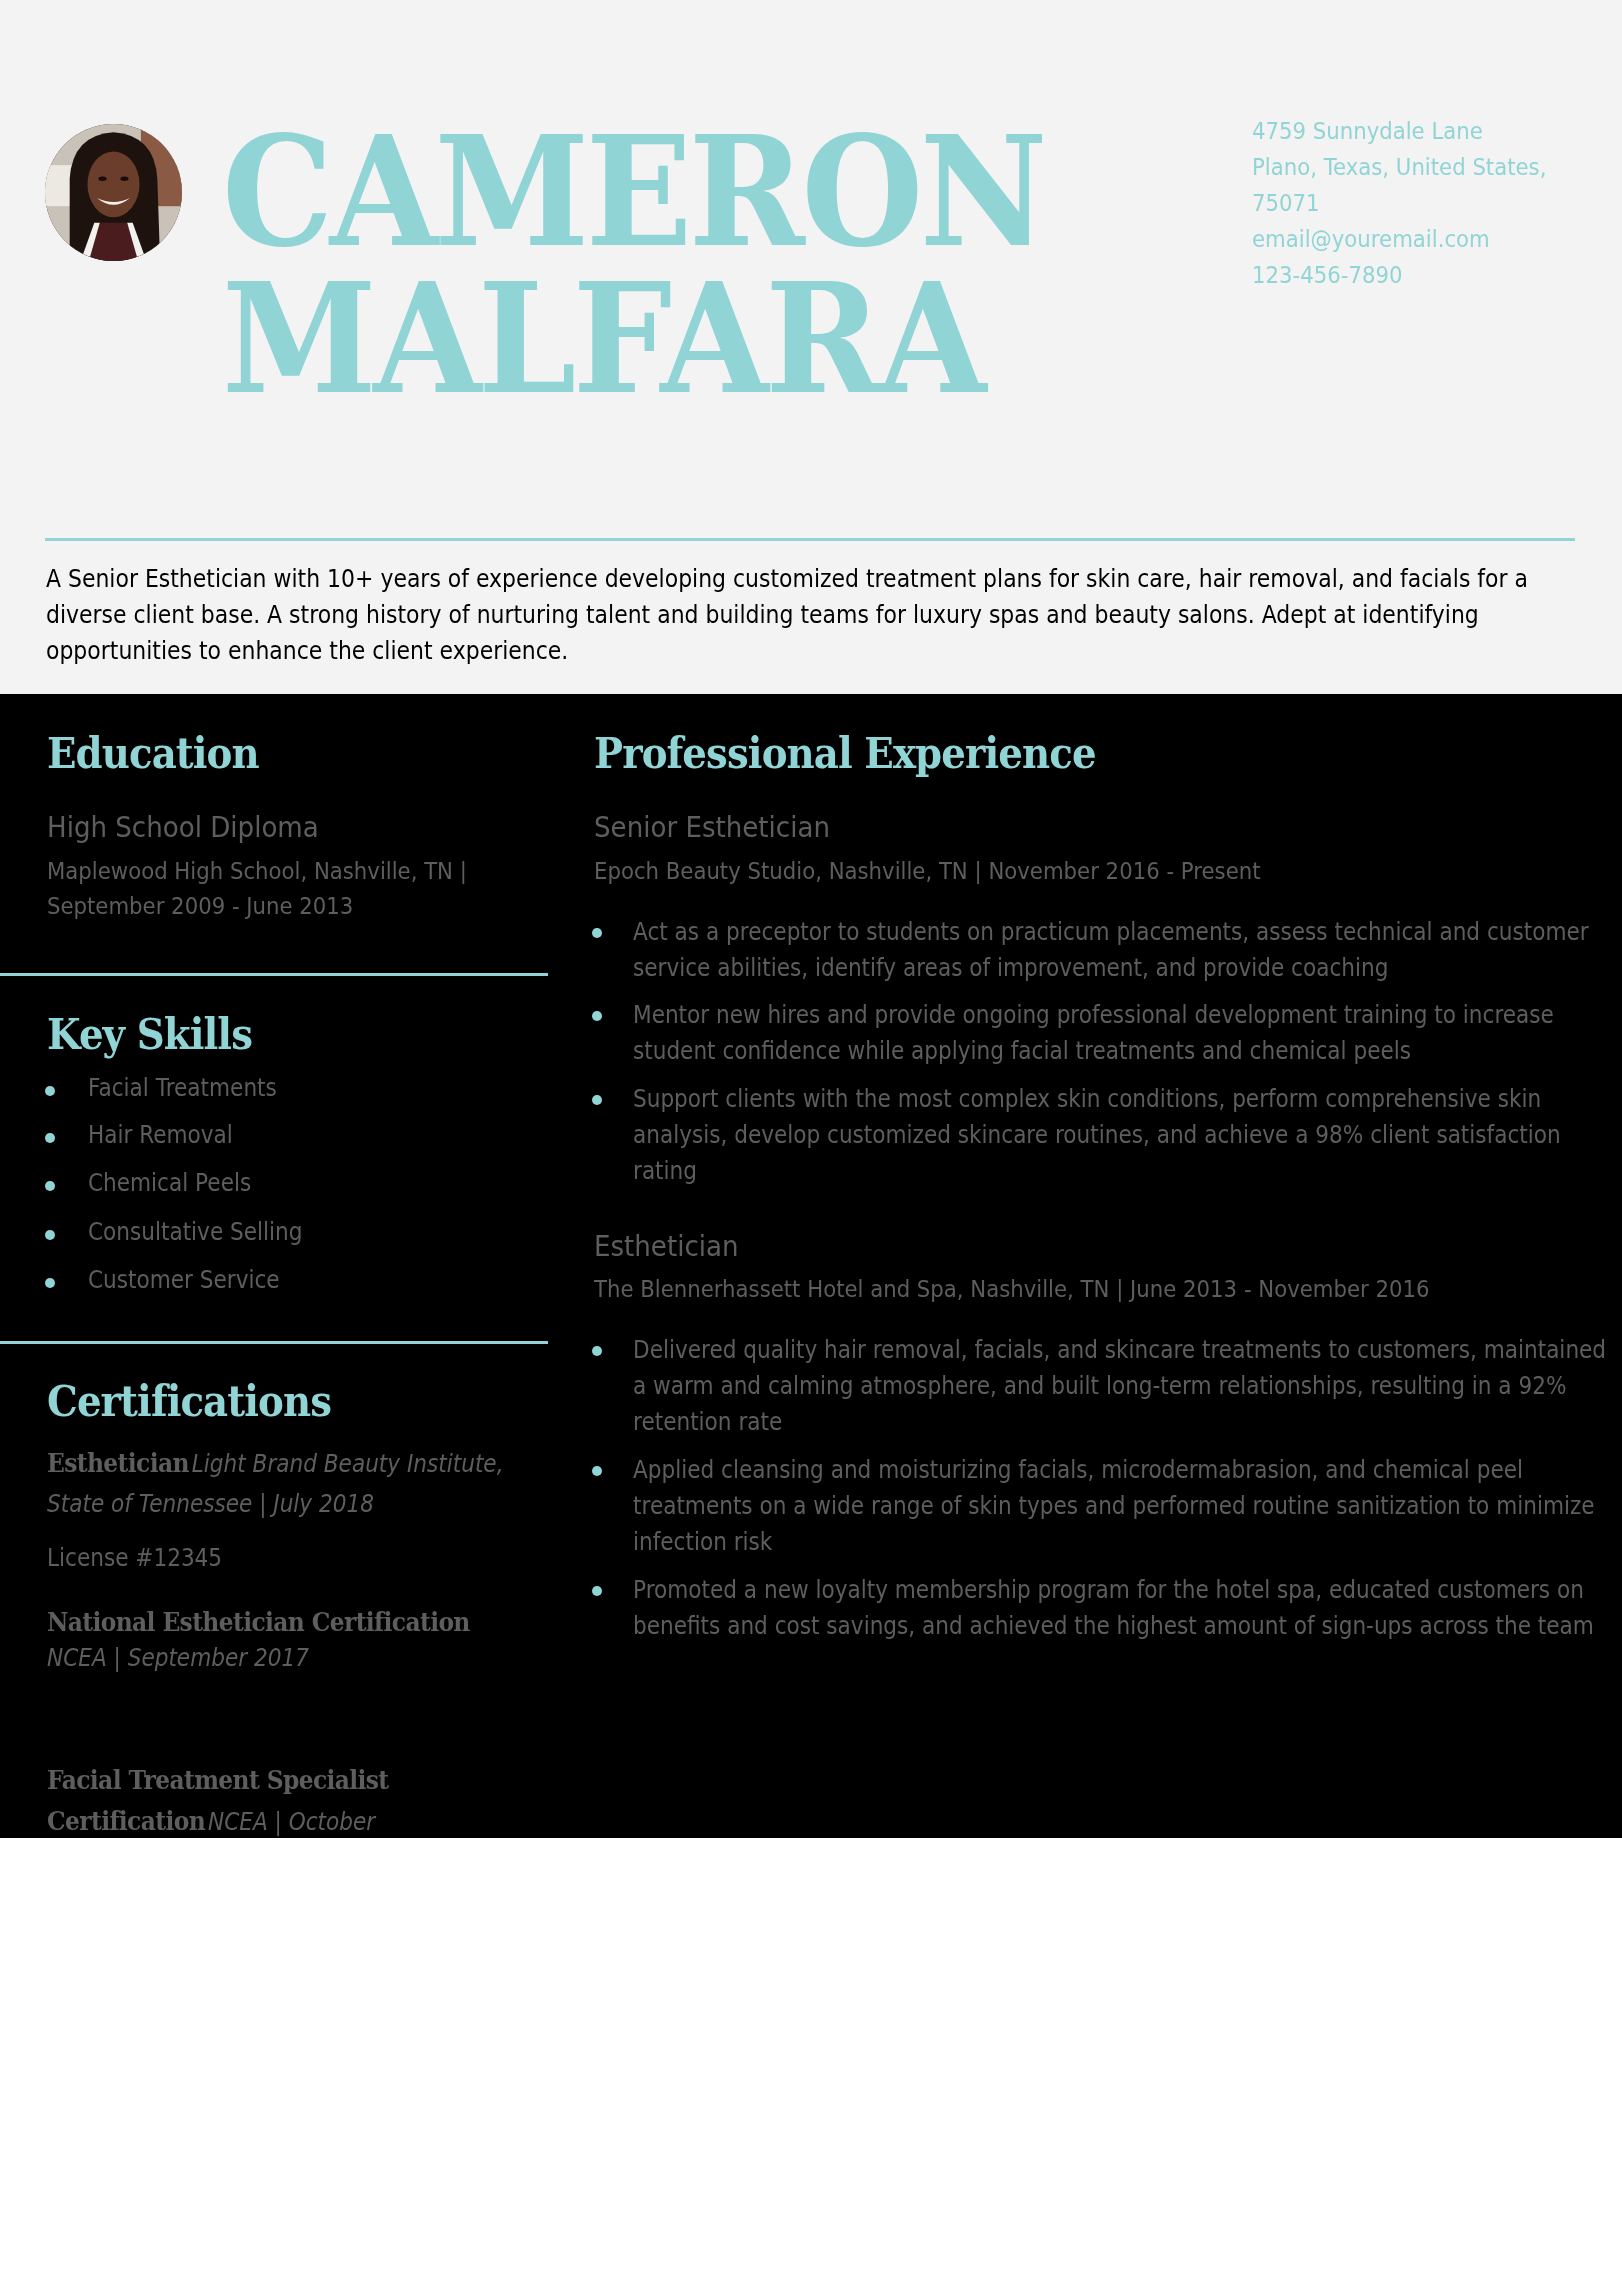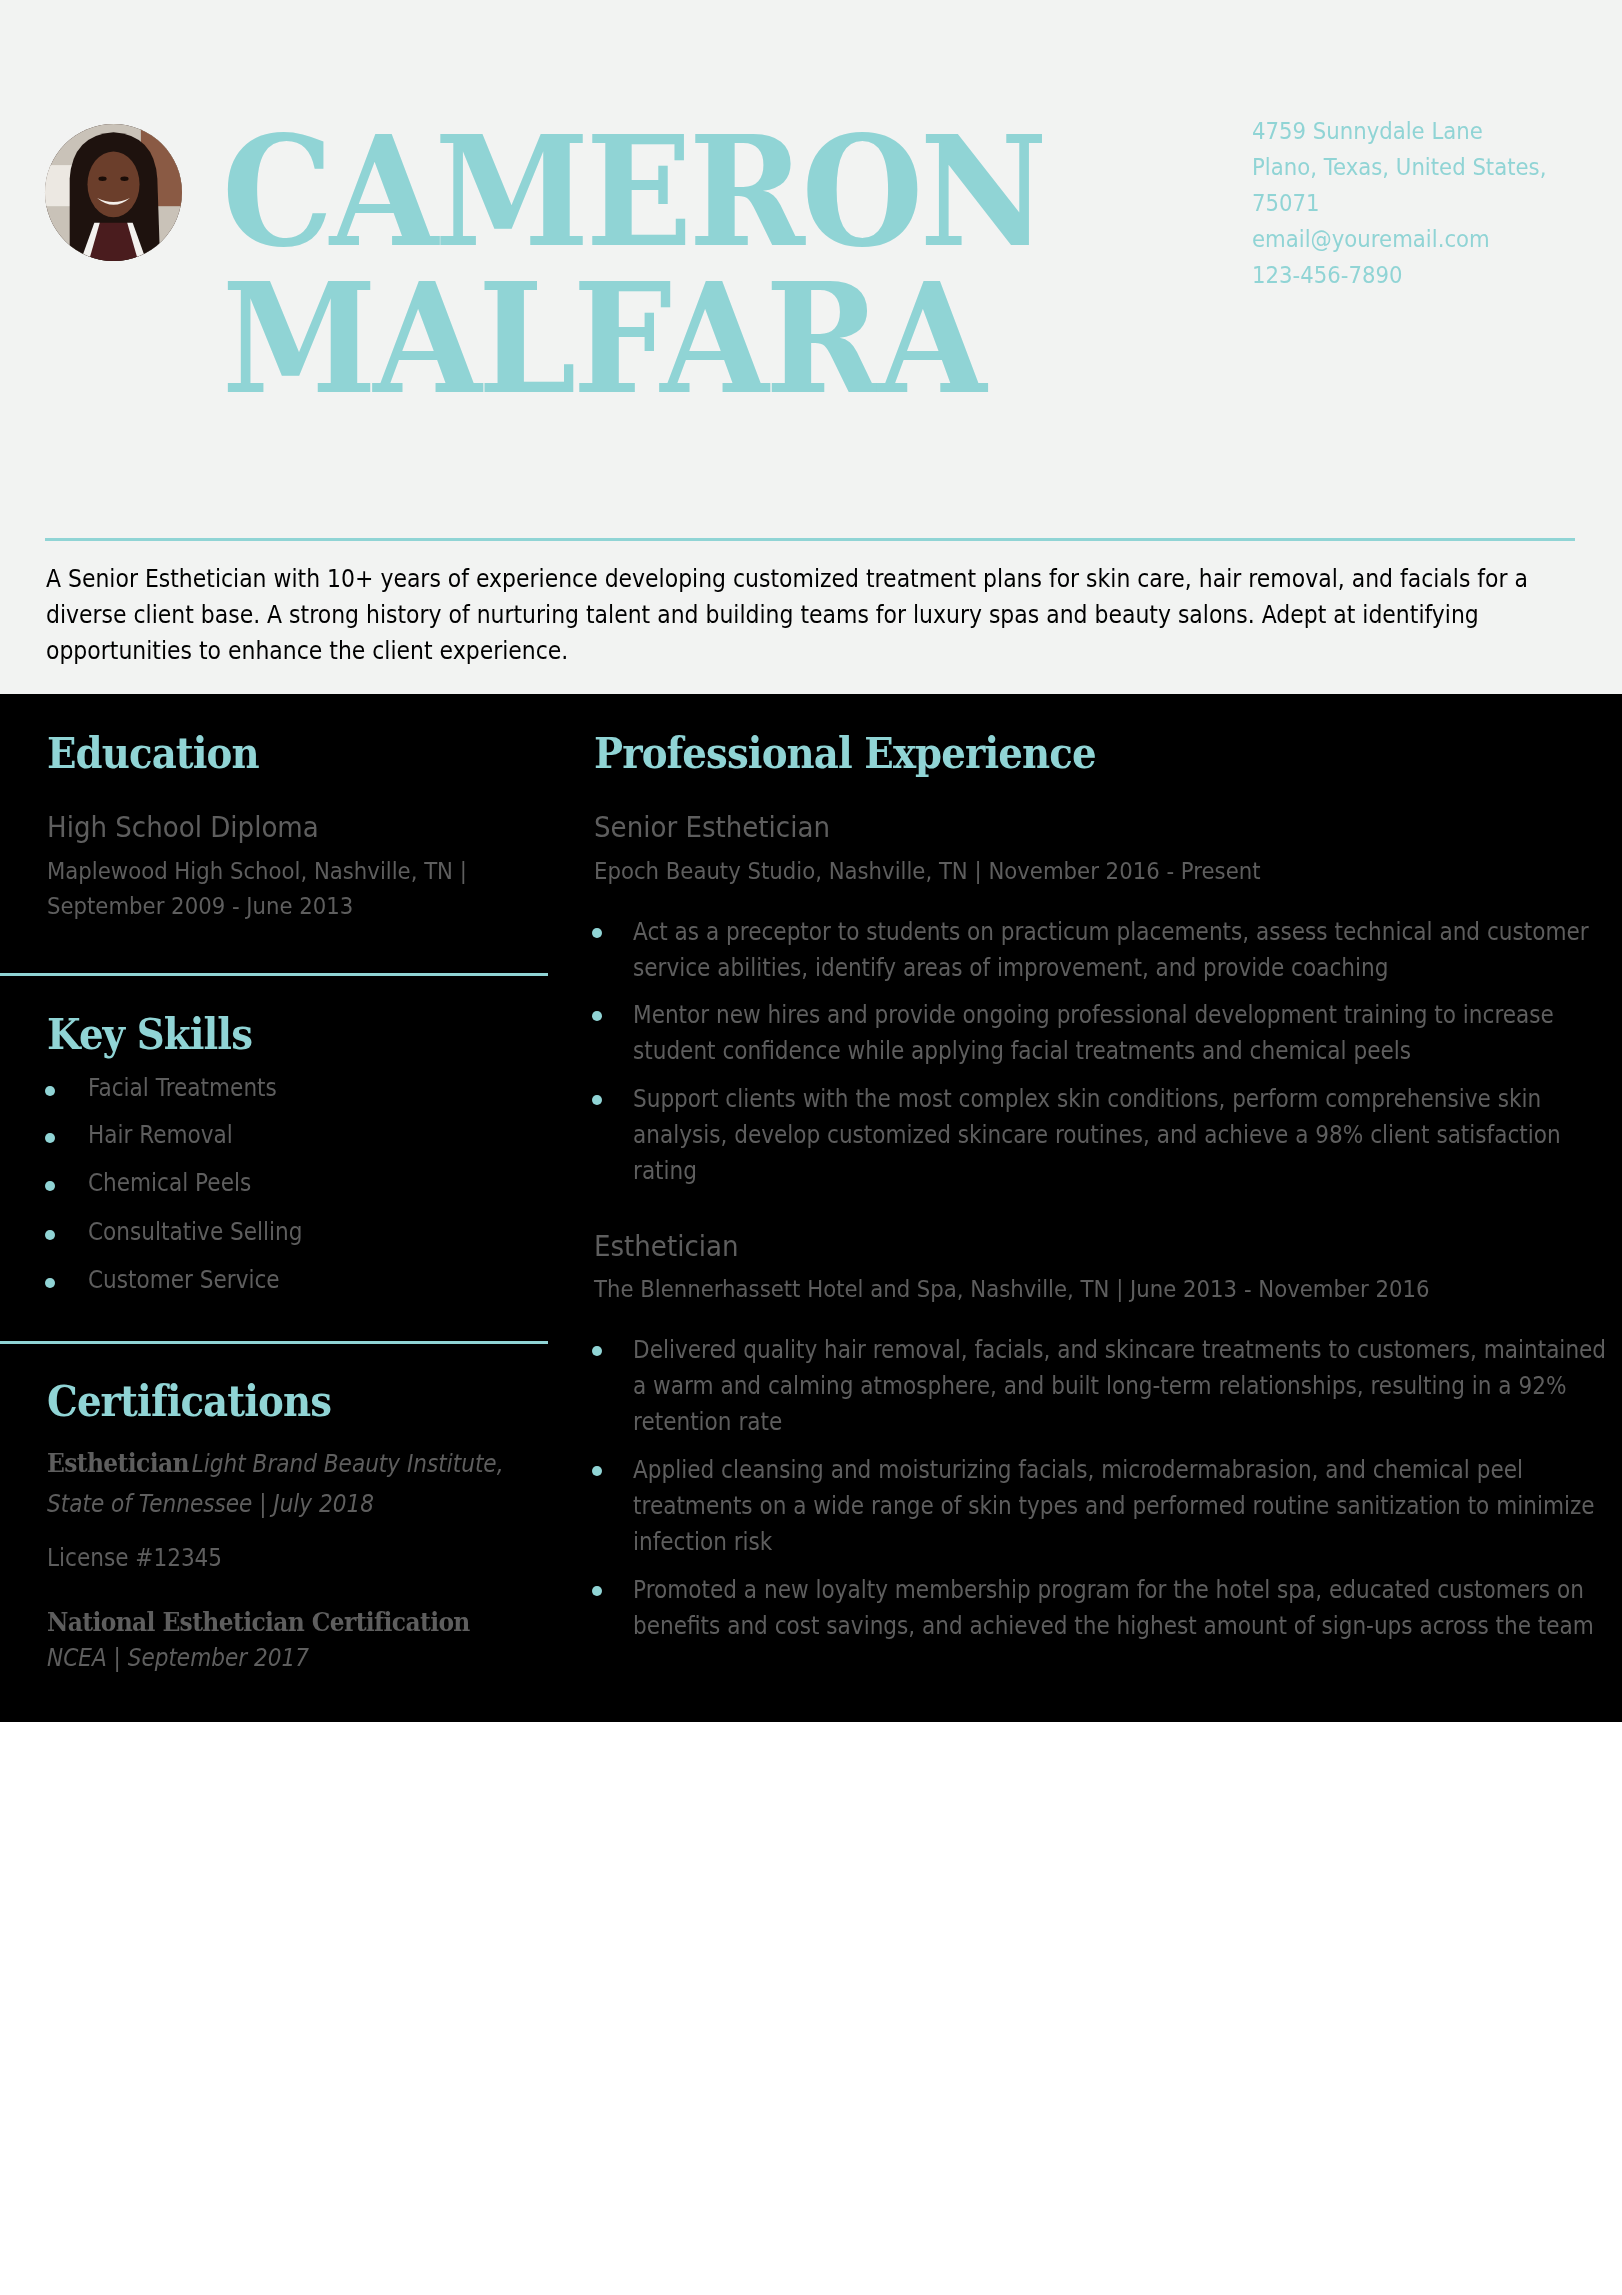--- a/index.html
+++ b/index.html
@@ -45,21 +45,21 @@
       position: absolute; left: 45px; top: 538px; width: 1530px; height: 2.6px;
       background: #90d4d5;
     }
     .summary {
       position: absolute; left: 46px; top: 561px; width: 1675px;
       color: #000000; font-size: 24px; line-height: 36px;
       font-family: "DejaVu Sans", sans-serif;
       transform: scaleX(0.915); transform-origin: left top;
     }
     .dark-band {
-      position: absolute; left: 0; top: 694px; width: 1622px; height: 1028px;
+      position: absolute; left: 0; top: 694px; width: 1622px; height: 1144px;
       background: #000000; overflow: hidden;
     }
     .section-title {
       position: absolute;
       font-family: "DejaVu Serif", "Liberation Serif", serif; font-weight: bold;
       color: #90d4d5; font-size: 43px; line-height: 52px;
       letter-spacing: -1px; white-space: nowrap;
       transform: scaleX(0.9); transform-origin: left top;
     }
     .gray { color: #5e5e5e; }

